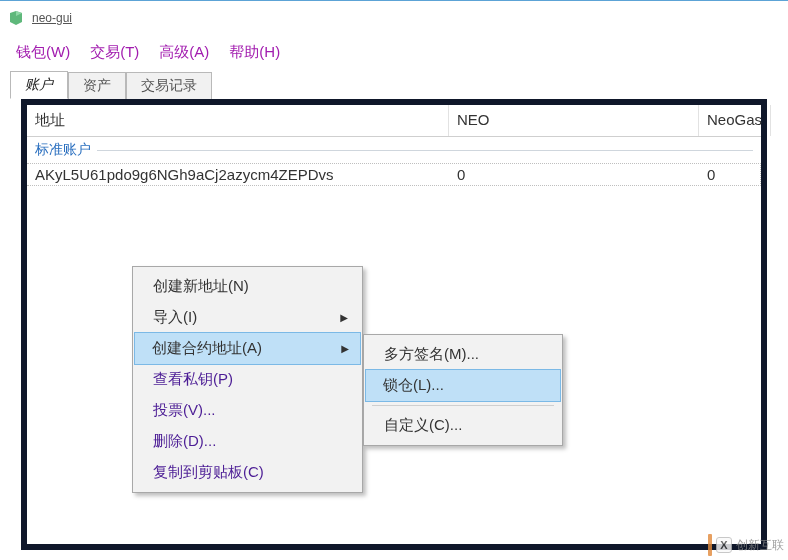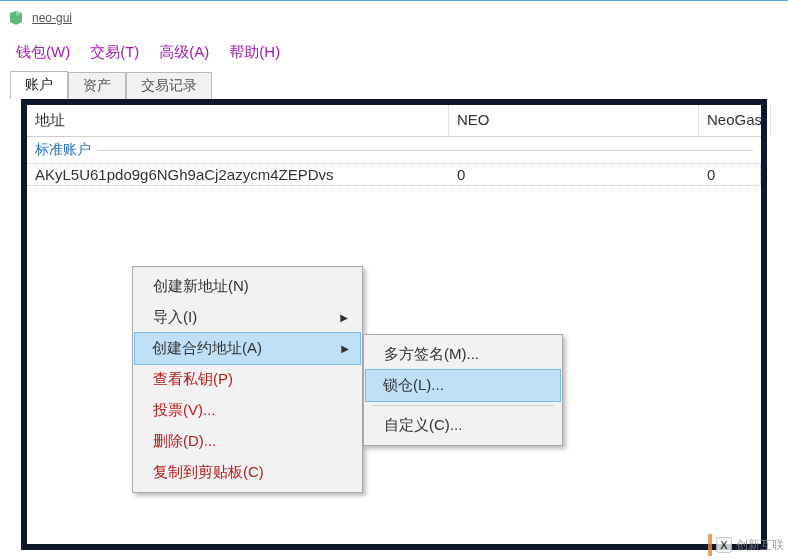--- a/index.html
+++ b/index.html
@@ -65,20 +65,21 @@
     margin-right: 0px;
     position: relative;
     top: 1px;
     color: #555;
     font-size: 14px;
   }
   .tab.active {
     background: #fff;
     border-bottom: 1px solid #fff;
     color: #222;
+    font-style: italic;
   }
 
   
   .panel {
     margin: 0 21px;
     border: 6px solid #0f172a;
     height: calc(100% - 34px - 34px - 30px - 10px);
     position: relative;
   }
 
@@ -145,21 +146,21 @@
     padding: 6px 12px 6px 18px;
     white-space: nowrap;
   }
   .context-menu .cm-item.highlight {
     background: #bfe0f7;
     border: 1px solid #7bb9e6;
     margin: -1px;
     padding: 6px 11px 6px 17px;
   }
   .context-menu .cm-item.disabled {
-    color: #b91c1c;
+    color: #4c1d95;
   }
   .context-menu .arrow {
     font-size: 10px;
     color: #333;
     margin-left: 10px;
   }
 
   .cm2 { left: 363px; top: 334px; width: 200px; }
   .cm2 .sep {
     height: 1px;

